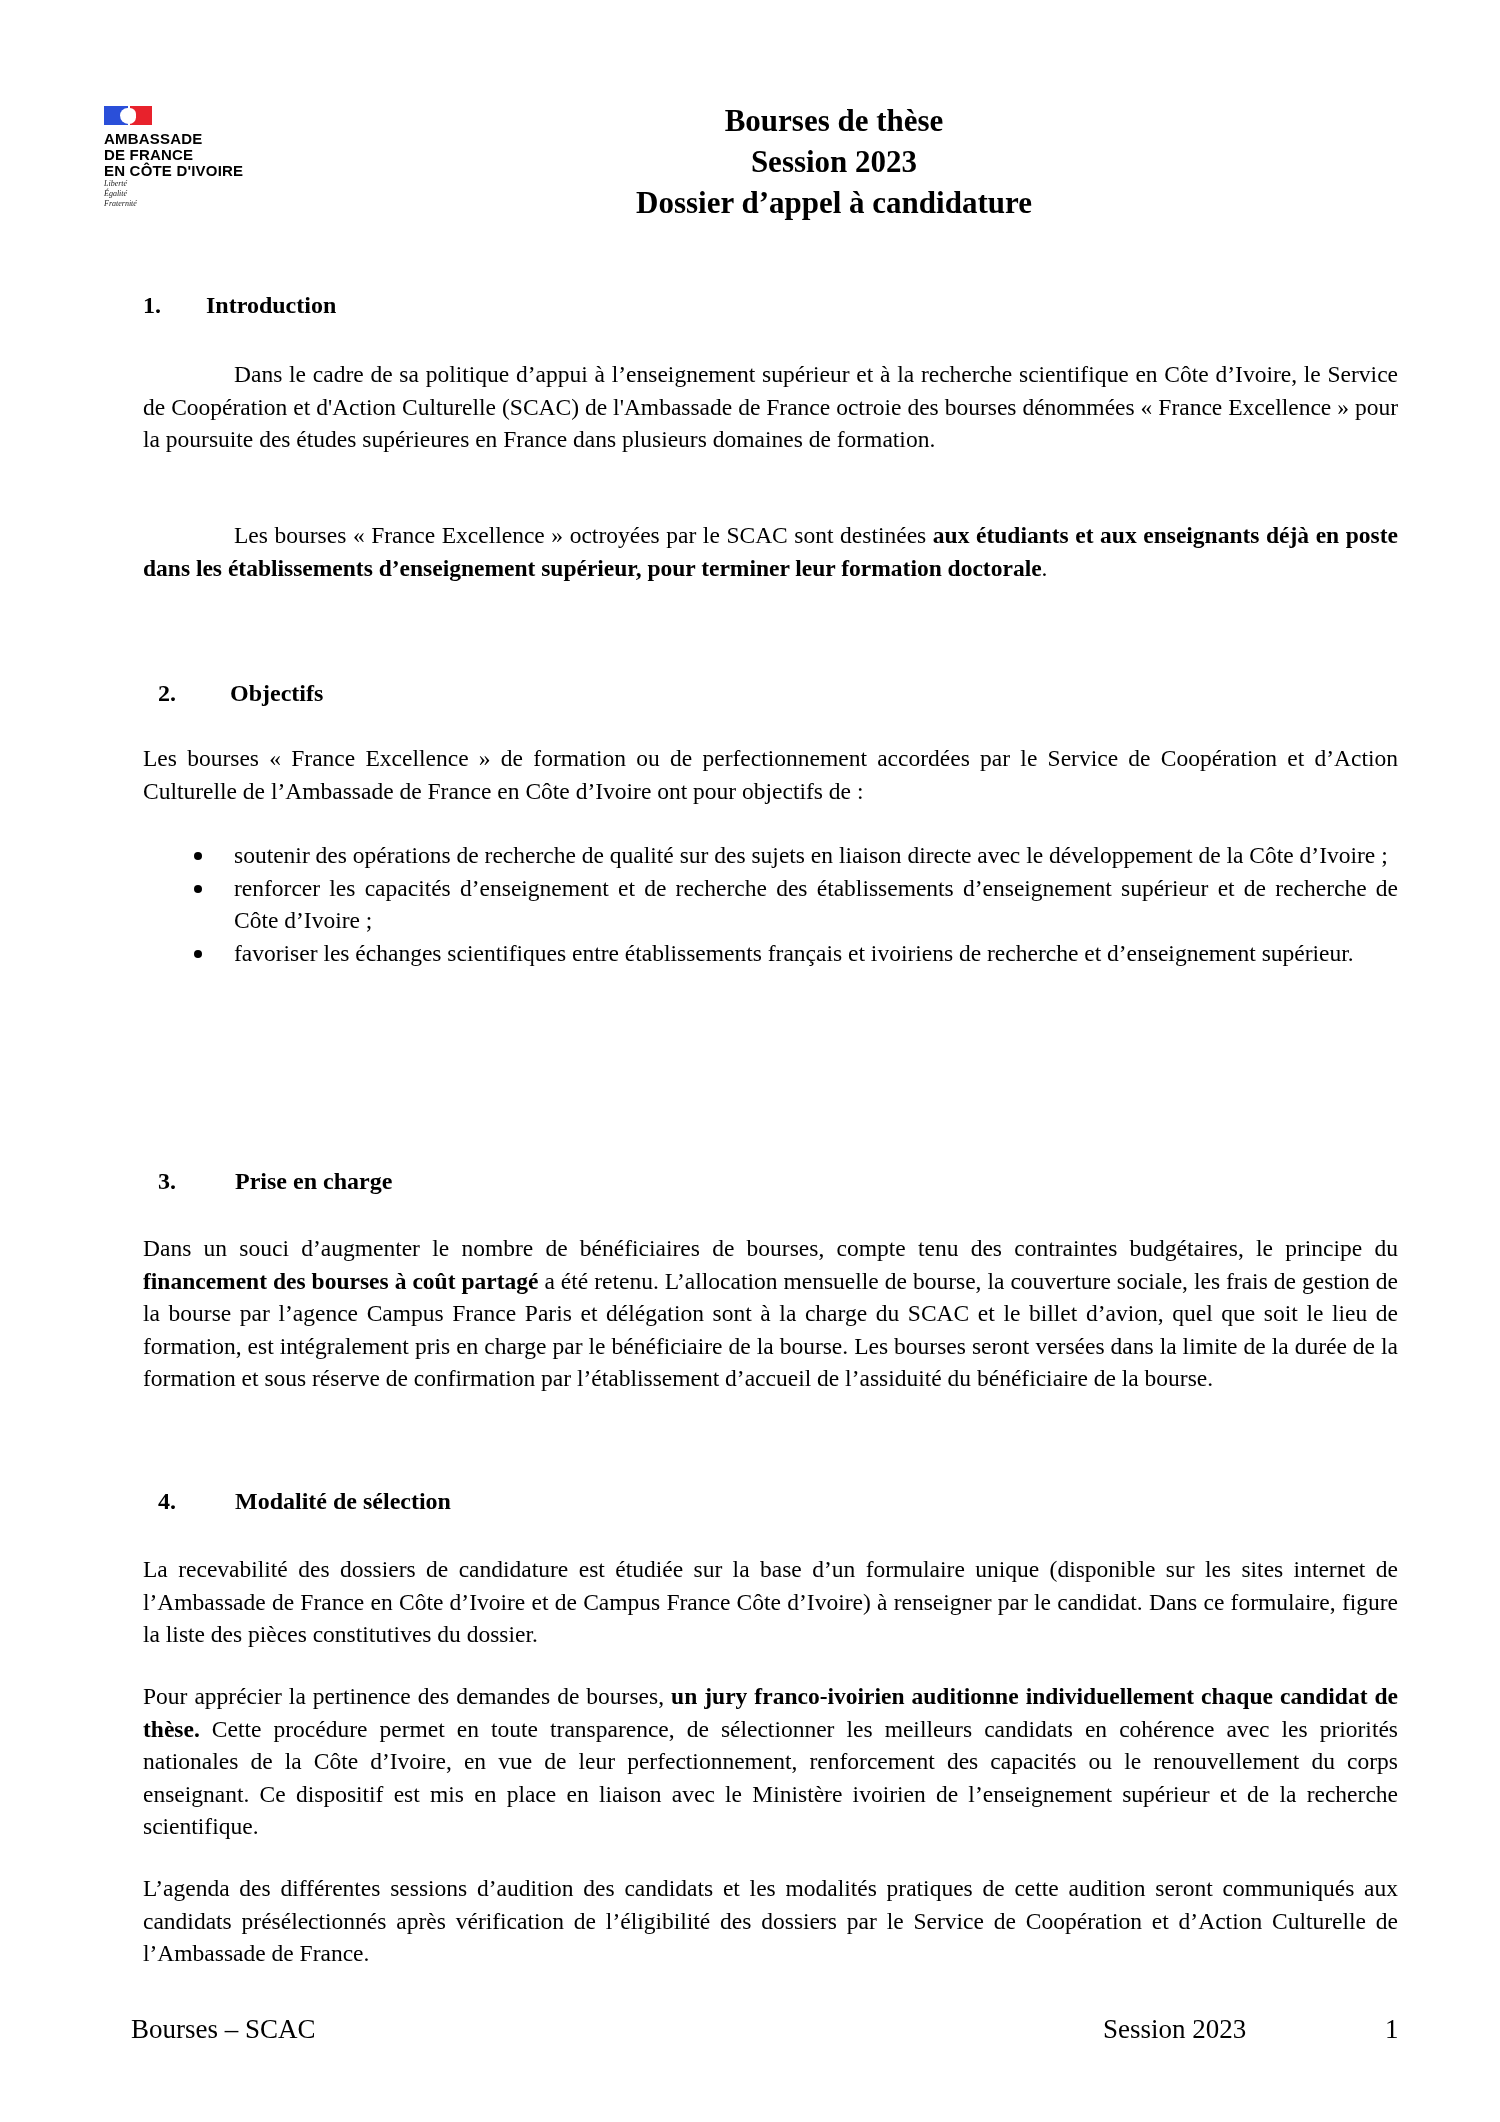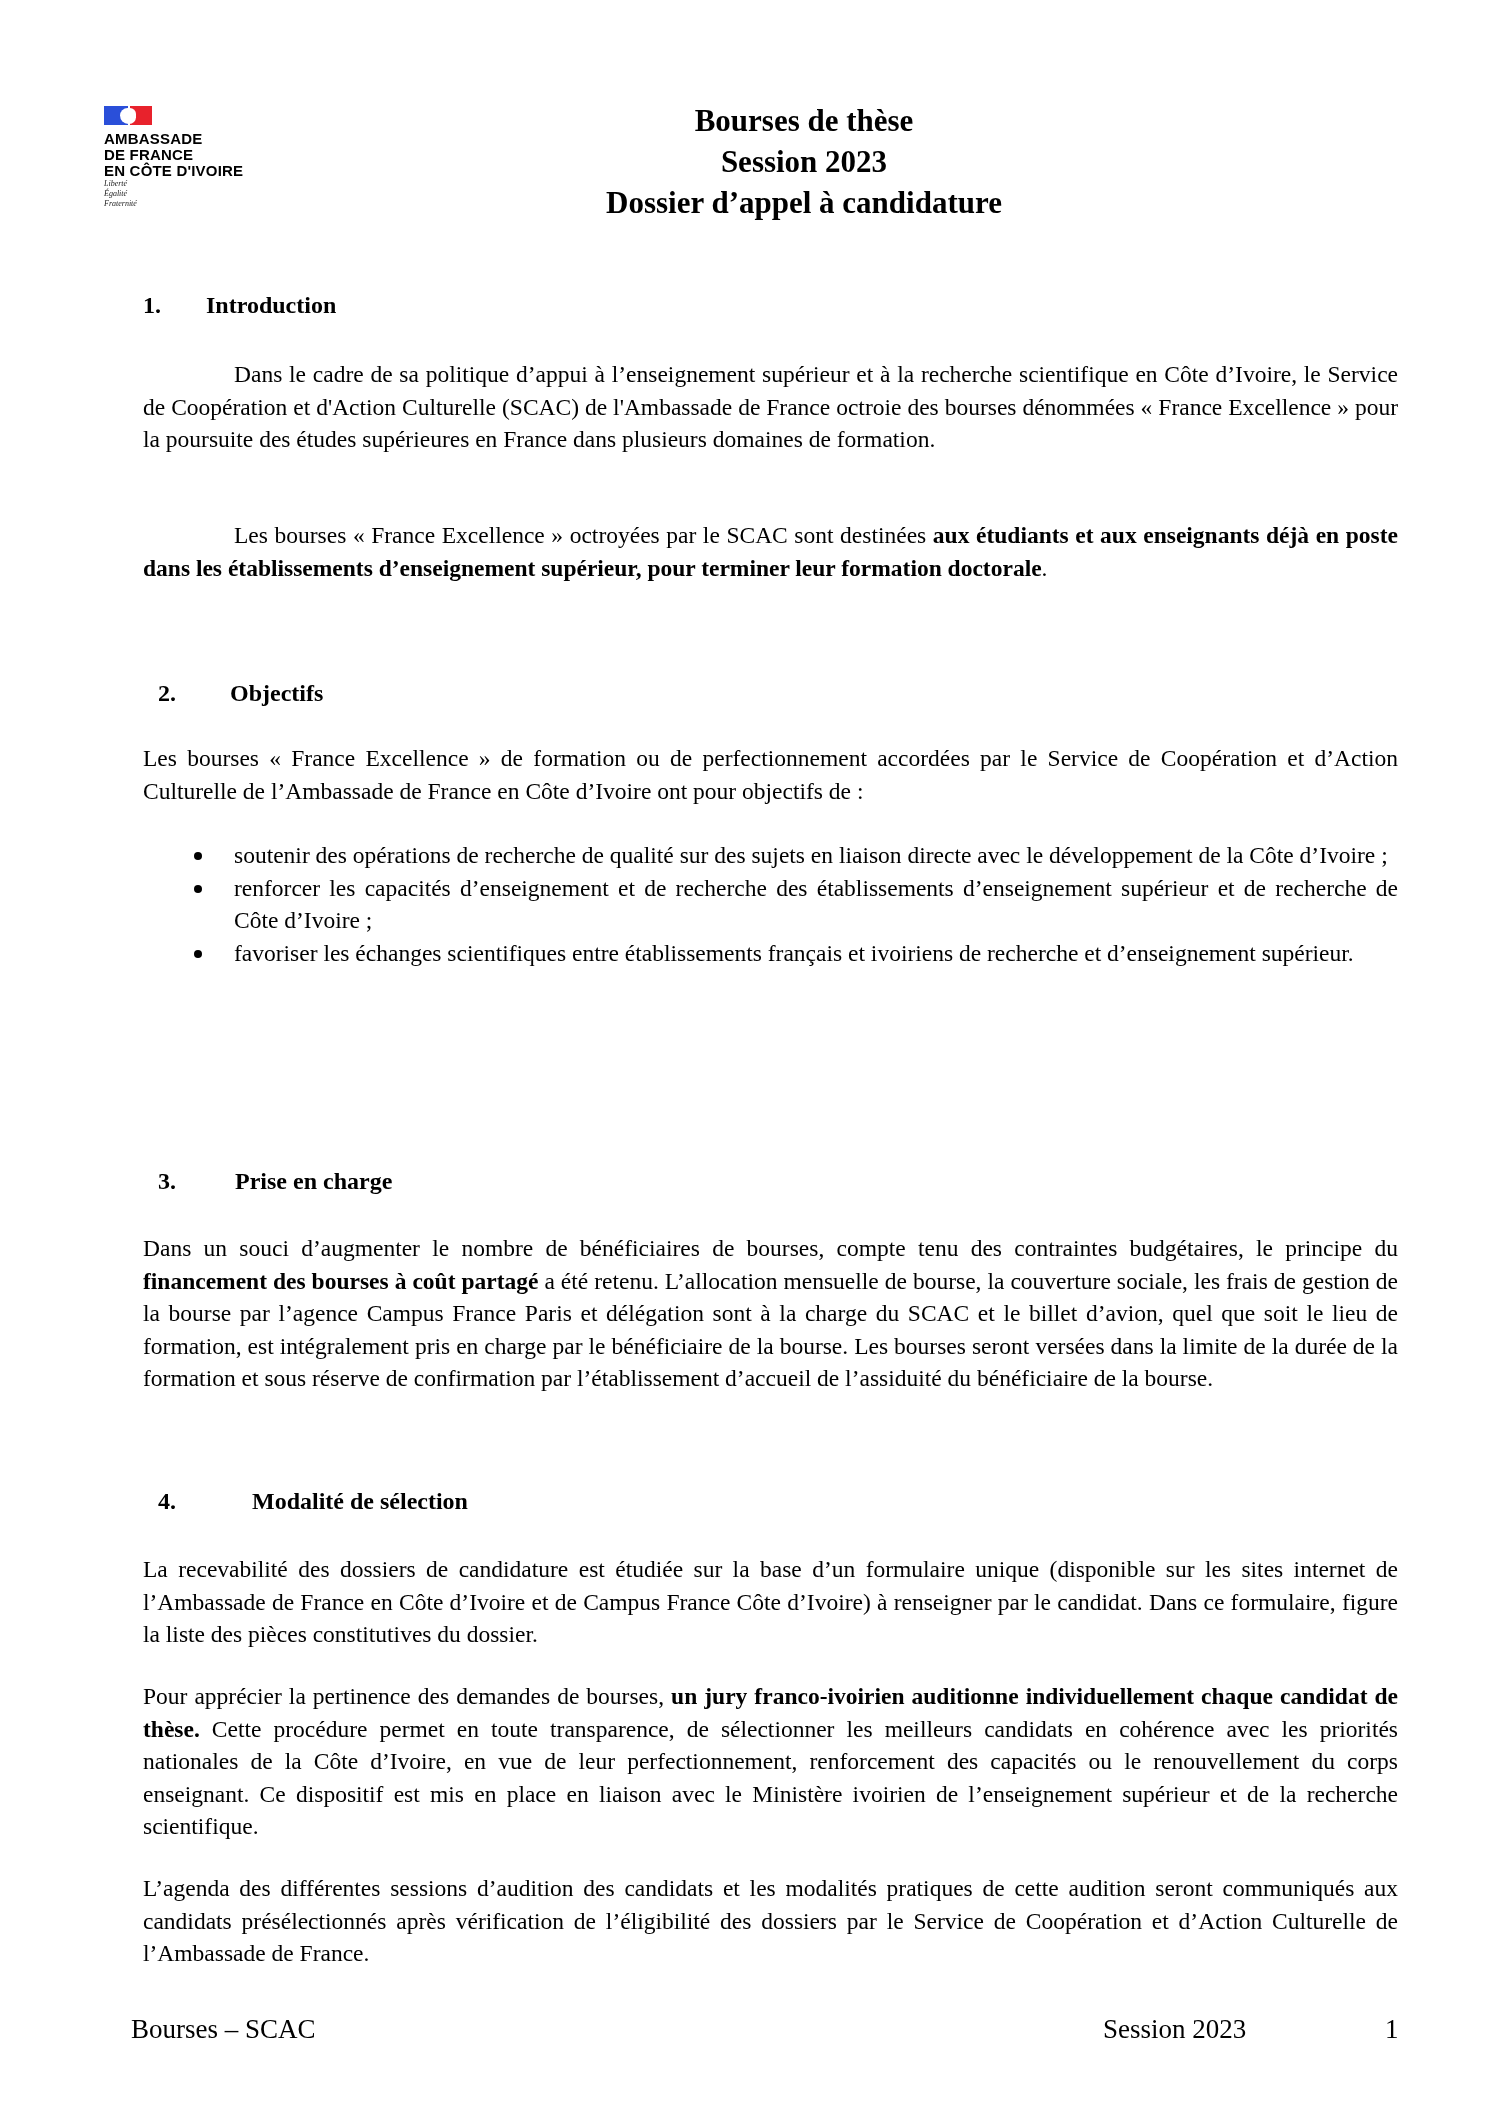--- a/index.html
+++ b/index.html
@@ -16,21 +16,21 @@
     
     .logo { position: absolute; left: 104px; top: 106px; width: 200px; }
     .logo .flag { position: relative; width: 48px; height: 19px; margin-bottom: 6px; }
     .logo .flag .blue { position: absolute; left: 0; top: 0; width: 24px; height: 19px; background: #2a4fd9; }
     .logo .flag .red { position: absolute; left: 26px; top: 0; width: 22px; height: 19px; background: #e8222c; }
     .logo .flag .marianne { position: absolute; left: 16px; top: 2px; width: 16px; height: 16px; background: #ffffff; border-radius: 50% 40% 45% 55%; }
     .logo .org { font-family: "Liberation Sans", "DejaVu Sans", sans-serif; font-weight: 700; font-size: 15px; line-height: 16px; letter-spacing: 0.2px; }
     .logo .motto { font-family: "Liberation Serif", serif; font-style: italic; font-size: 8px; line-height: 10px; color: #222; }
 
     
-    .title { position: absolute; left: 504px; top: 100px; width: 600px; text-align: center; font-weight: 700; font-size: 31px; line-height: 41px; }
+    .title { position: absolute; left: 534px; top: 100px; width: 600px; text-align: center; font-weight: 700; font-size: 31px; line-height: 41px; }
 
     
     .h { position: absolute; font-weight: 700; font-size: 24px; }
     .h .num { display: inline-block; }
     .h .lbl { position: absolute; white-space: nowrap; }
     .p { position: absolute; left: 143px; width: 1255px; font-size: 23.5px; line-height: 32.5px; text-align: justify; }
     .p .indent { display: inline-block; width: 91px; }
     b { font-weight: 700; }
 
     ul.bullets { position: absolute; left: 186px; width: 1212px; margin: 0; padding: 0; list-style: none; font-size: 23.5px; line-height: 32.5px; }
@@ -87,21 +87,21 @@
   </ul>
 
   <div class="h" style="left:158px; top:1168px;">
     <span class="num">3.</span>
     <span class="lbl" style="left:77px;">Prise en charge</span>
   </div>
   <div class="p" style="top:1232px;"><span>Dans un souci  d’augmenter le nombre de bénéficiaires de  bourses, compte tenu des contraintes budgétaires, le principe du </span><b>financement des bourses à coût partagé</b><span> a été retenu. L’allocation mensuelle de bourse, la couverture sociale, les frais de gestion de la bourse par l’agence Campus France Paris et délégation sont à la charge du SCAC et le billet d’avion, quel que soit le lieu de formation, est intégralement pris en charge par le bénéficiaire de la bourse. Les bourses seront versées dans la limite de la durée de la formation et sous réserve de confirmation par l’établissement d’accueil de l’assiduité du bénéficiaire de la bourse.</span></div>
 
   <div class="h" style="left:158px; top:1488px;">
     <span class="num">4.</span>
-    <span class="lbl" style="left:94px;">Modalité de sélection</span>
+    <span class="lbl" style="left:77px;">Modalité de sélection</span>
   </div>
   <div class="p" style="top:1553px;">La recevabilité des dossiers de candidature est étudiée sur la base d’un formulaire unique (disponible sur les sites internet de l’Ambassade de France en Côte d’Ivoire et de Campus France Côte d’Ivoire) à renseigner par le candidat. Dans ce formulaire, figure la liste des pièces constitutives du dossier.</div>
   <div class="p" style="top:1680px;"><span>Pour apprécier la pertinence des demandes de bourses, </span><b>un jury franco-ivoirien auditionne individuellement chaque candidat de thèse.</b><span> Cette procédure permet en toute transparence, de sélectionner les meilleurs candidats en cohérence avec les priorités nationales de la Côte d’Ivoire, en vue de leur perfectionnement, renforcement des capacités ou le renouvellement du corps enseignant. Ce dispositif est mis en place en liaison avec le Ministère ivoirien de l’enseignement supérieur et de la recherche scientifique.</span></div>
   <div class="p" style="top:1872px;">L’agenda des différentes sessions d’audition des candidats et les modalités pratiques de cette audition seront communiqués aux candidats présélectionnés après vérification de l’éligibilité des dossiers par le Service de Coopération et d’Action Culturelle de l’Ambassade de France.</div>
 
   <div class="footer" style="left:131px;text-align:center;">Bourses – SCAC</div>
   <div class="footer" style="left:1103px;">Session 2023</div>
   <div class="footer" style="left:1385px;">1</div>
 </div>
 

